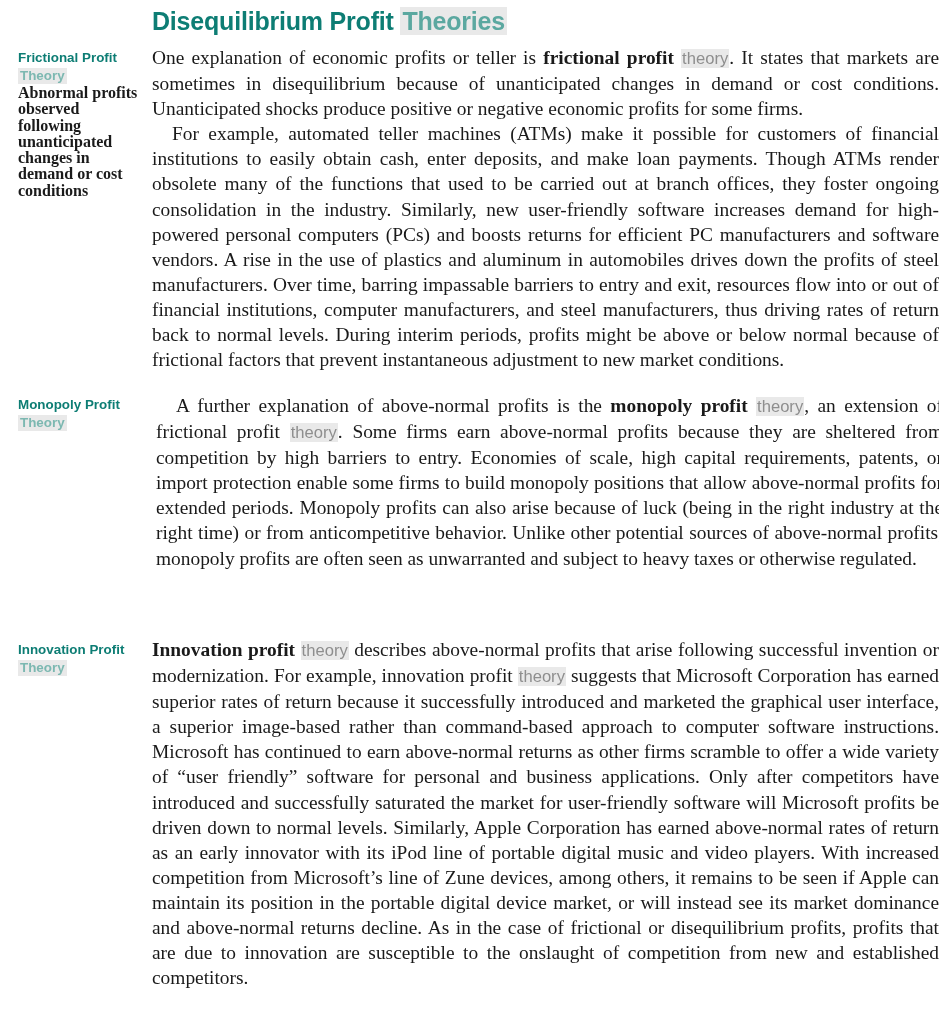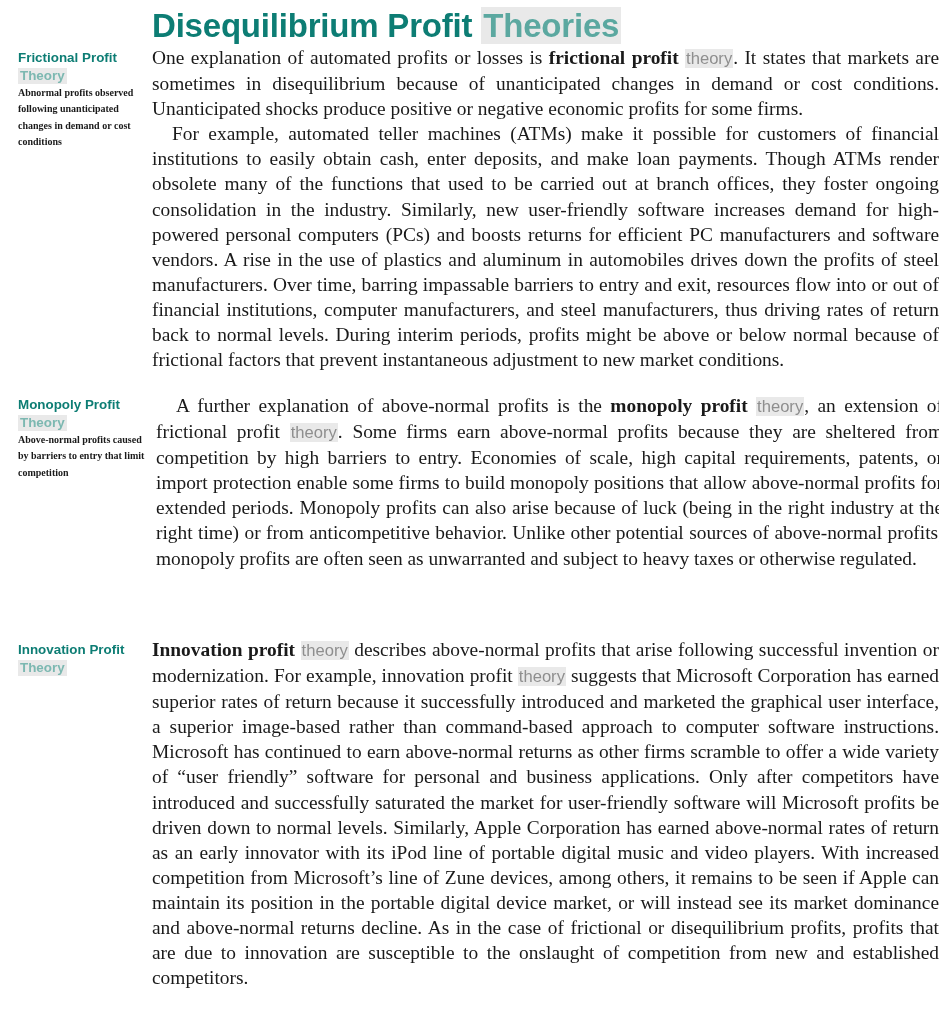--- a/index.html
+++ b/index.html
@@ -20,21 +20,21 @@
     width: 939px;
     height: 1024px;
     box-sizing: border-box;
     padding: 0;
   }
 
   
   .section-heading {
     font-family: "Liberation Sans", sans-serif;
     font-weight: bold;
-    font-size: 33px;
+    font-size: 25px;
     line-height: 1.1;
     color: #0d7d74;
     letter-spacing: -0.2px;
     margin: 0;
     padding: 0;
   }
   .section-heading .term-hl {
     font-family: "Liberation Sans", sans-serif;
     font-weight: bold;
     color: #5ba8a0;
@@ -94,21 +94,21 @@
     line-height: 16px;
     color: #7cb8b1;
     background: #e9e9e9;
     display: inline-block;
     padding: 0 2px;
     margin: 0 0 1px 0;
   }
   .mn-def {
     font-family: "Liberation Serif", serif;
     font-weight: bold;
-    font-size: 10px;
+    font-size: 16px;
     line-height: 16.3px;
     color: #1a1a1a;
     margin: 0;
   }
 
   
   #heading-disequilibrium { position: absolute; left: 152px; top: 8px; }
   #para-frictional       { position: absolute; left: 152px; top: 45px; width: 787px; }
   #note-frictional       { top: 50px; }
 
@@ -126,28 +126,27 @@
 
   <h2 class="section-heading" id="heading-disequilibrium"><span>Disequilibrium Profit</span> <span class="term-hl">Theories</span></h2>
 
   <div class="margin-note" id="note-frictional">
     <div class="mn-title">Frictional Profit</div>
     <div class="mn-title-sub">Theory</div>
     <div class="mn-def">Abnormal profits observed following unanticipated changes in demand or cost conditions</div>
   </div>
 
   <div class="body-col" id="para-frictional">
-    <p class="noindent"><span>One explanation of automated profits or losses is </span><b>frictional profit</b> <span class="gterm">theory</span><span>. It states that markets are sometimes in disequilibrium because of unanticipated changes in demand or cost conditions. Unanticipated shocks produce positive or negative economic profits for some firms.</span></p>
+    <p class="noindent"><span>One explanation of economic profits or teller is </span><b>frictional profit</b> <span class="gterm">theory</span><span>. It states that markets are sometimes in disequilibrium because of unanticipated changes in demand or cost conditions. Unanticipated shocks produce positive or negative economic profits for some firms.</span></p>
     <p>For example, automated teller machines (ATMs) make it possible for customers of financial institutions to easily obtain cash, enter deposits, and make loan payments. Though ATMs render obsolete many of the functions that used to be carried out at branch offices, they foster ongoing consolidation in the industry. Similarly, new user-friendly software increases demand for high-powered personal computers (PCs) and boosts returns for efficient PC manufacturers and software vendors. A rise in the use of plastics and aluminum in automobiles drives down the profits of steel manufacturers. Over time, barring impassable barriers to entry and exit, resources flow into or out of financial institutions, computer manufacturers, and steel manufacturers, thus driving rates of return back to normal levels. During interim periods, profits might be above or below normal because of frictional factors that prevent instantaneous adjustment to new market conditions.</p>
   </div>
 
   <div class="margin-note" id="note-monopoly">
     <div class="mn-title">Monopoly Profit</div>
     <div class="mn-title-sub">Theory</div>
-    <div class="mn-def">Above-normal profits caused by barriers to entry that limit competition</div>
   </div>
 
   <div class="body-col" id="para-monopoly">
     <p><span>A further explanation of above-normal profits is the </span><b>monopoly profit</b> <span class="gterm">theory</span><span>, an extension of frictional profit </span><span class="gterm">theory</span><span>. Some firms earn above-normal profits because they are sheltered from competition by high barriers to entry. Economies of scale, high capital requirements, patents, or import protection enable some firms to build monopoly positions that allow above-normal profits for extended periods. Monopoly profits can also arise because of luck (being in the right industry at the right time) or from anticompetitive behavior. Unlike other potential sources of above-normal profits, monopoly profits are often seen as unwarranted and subject to heavy taxes or otherwise regulated.</span></p>
   </div>
 
 
   <div class="margin-note" id="note-innovation">
     <div class="mn-title">Innovation Profit</div>
     <div class="mn-title-sub">Theory</div>

